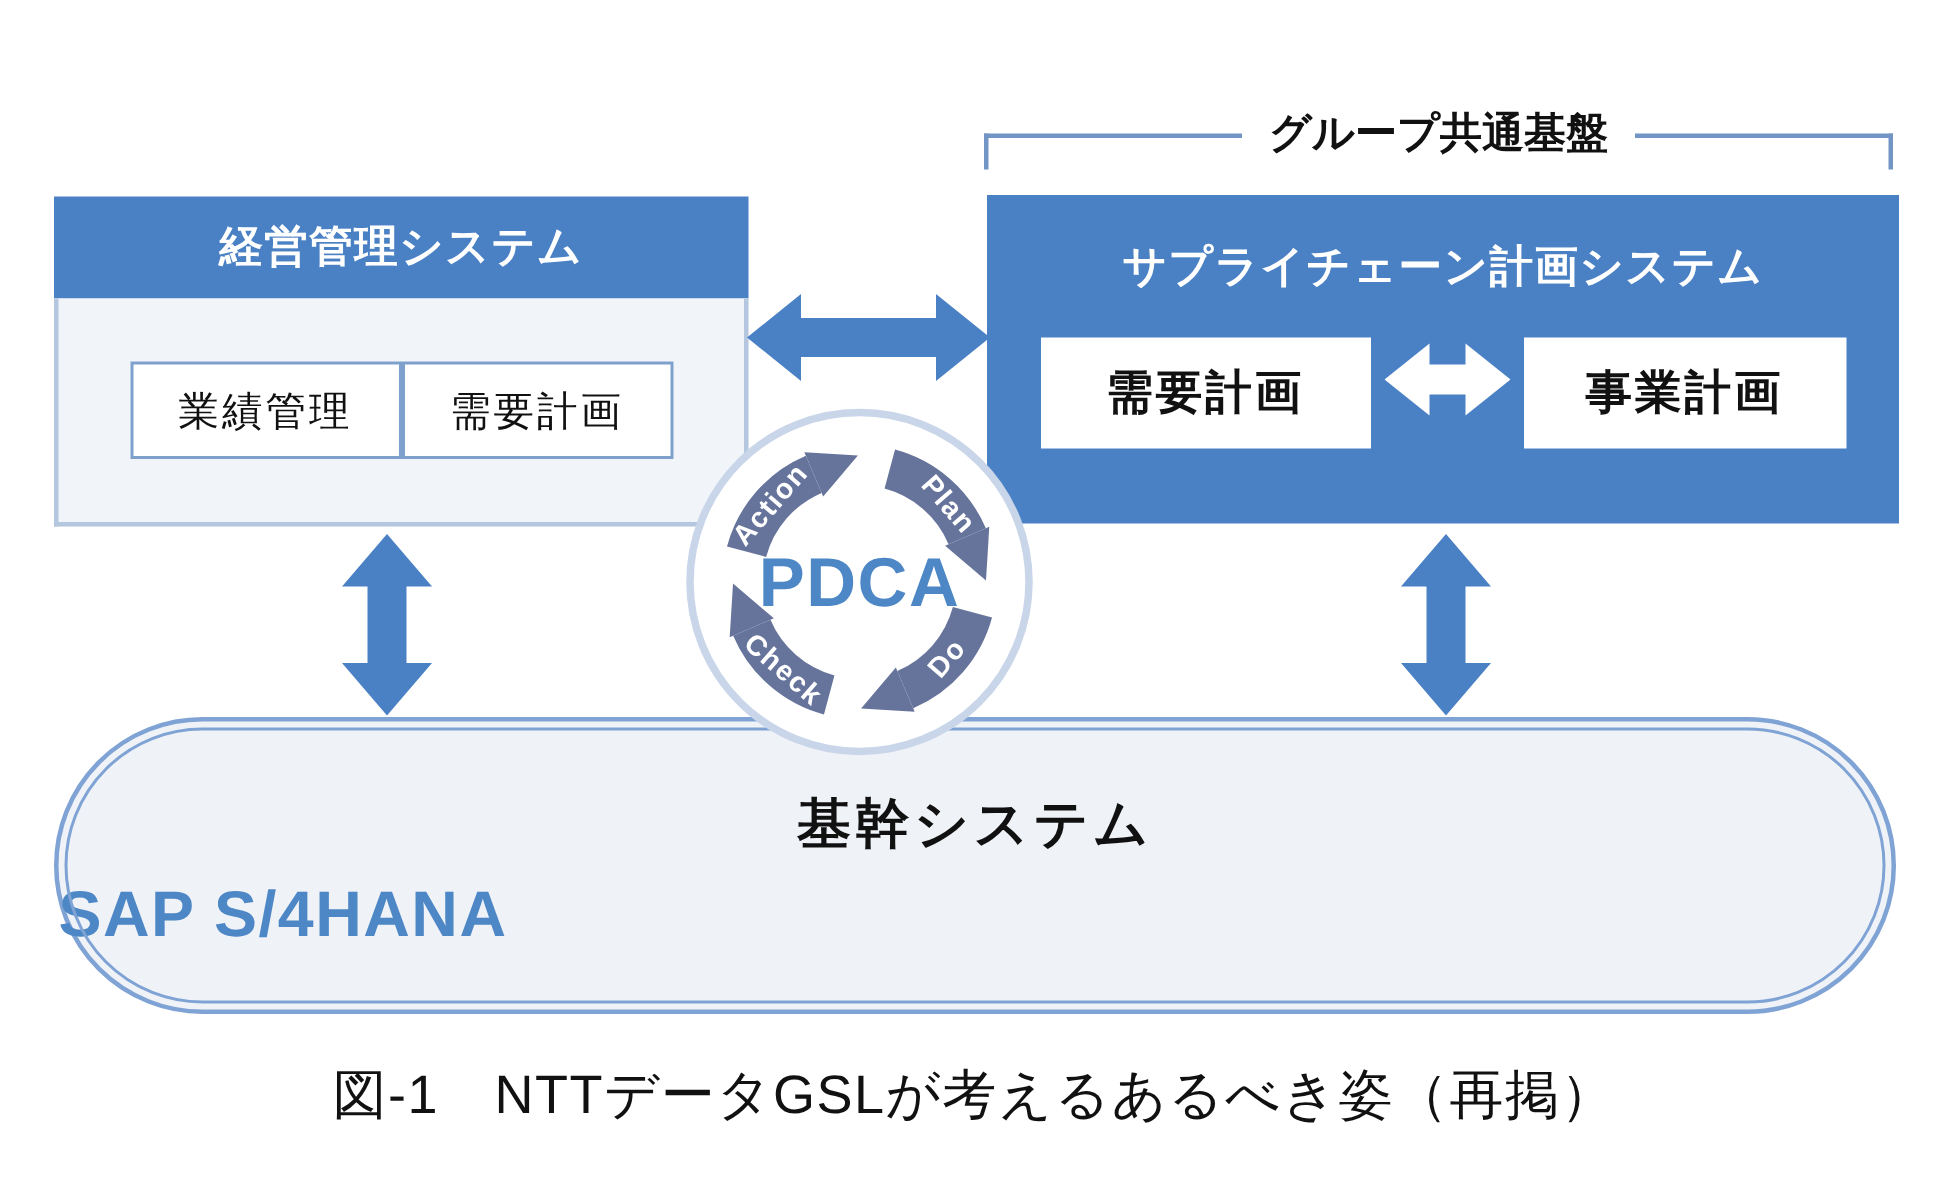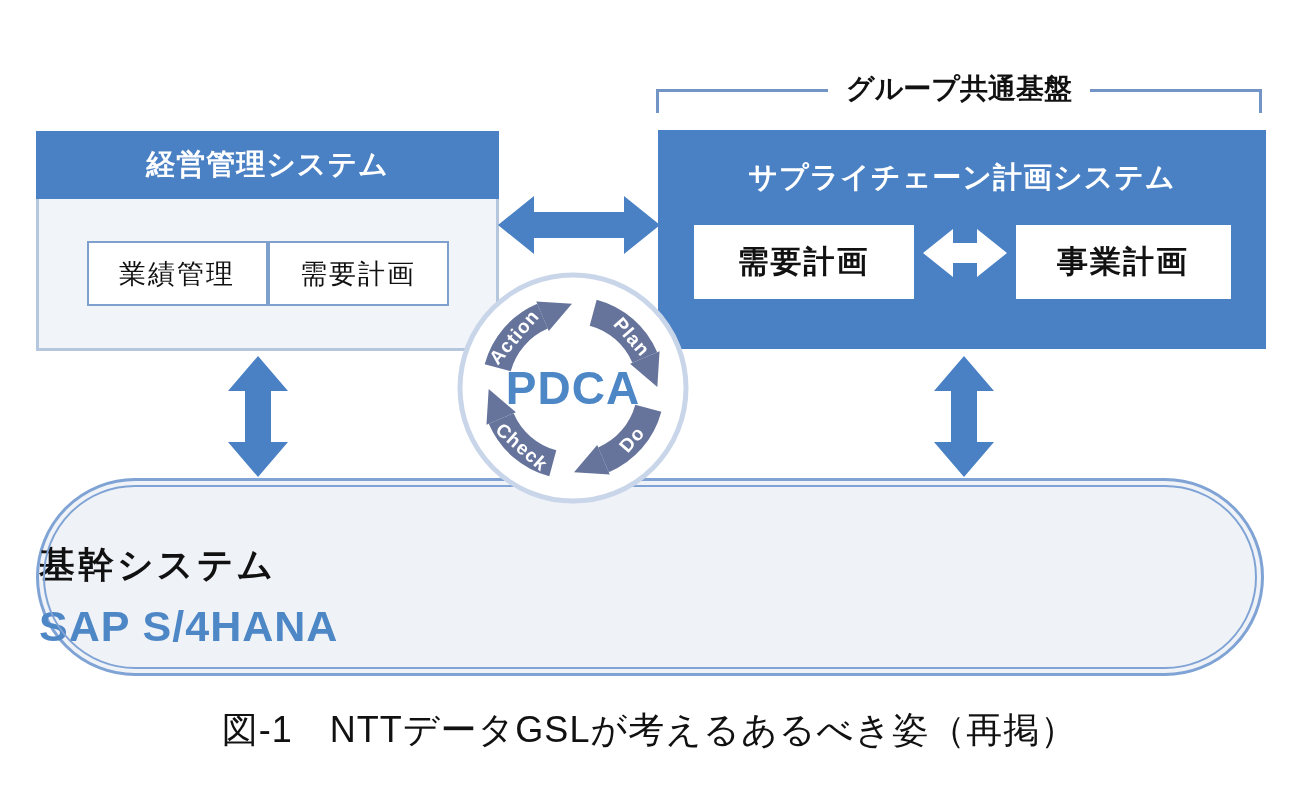--- a/index.html
+++ b/index.html
@@ -46,21 +46,21 @@
   .pdca-step-label{fill:#ffffff;font-size:19px;font-weight:bold;letter-spacing:1px;
      font-family:"Liberation Sans","DejaVu Sans",sans-serif;}
   .pdca-center{fill:#4E87C6;font-size:46px;font-weight:bold;letter-spacing:1px;
      font-family:"Liberation Sans","DejaVu Sans",sans-serif;}
 
   
   .core-box{position:absolute;left:36px;top:478px;width:1228px;height:198px;box-sizing:border-box;
      background:#EFF2F7;border:3px solid #7FA3D4;border-radius:99px;}
   .core-box::before{content:"";position:absolute;left:4px;right:4px;top:4px;bottom:4px;
      border:2px solid #7FA3D4;border-radius:92px;pointer-events:none;}
-  .core-title{margin-top:60px;font-size:36px;font-weight:bold;color:#111111;letter-spacing:3px;}
+  .core-title{margin-top:44px;text-align:center;font-size:36px;font-weight:bold;color:#111111;letter-spacing:3px;}
   .core-subtitle{margin-top:12px;font-size:43px;font-weight:bold;color:#4E87C6;letter-spacing:1px;}
 
   
   .caption{position:absolute;left:0;top:706px;width:1299px;text-align:center;
      font-size:36px;color:#111111;font-weight:500;letter-spacing:1px;}
 </style>
 </head>
 <body>
 
 <div id="canvas">

